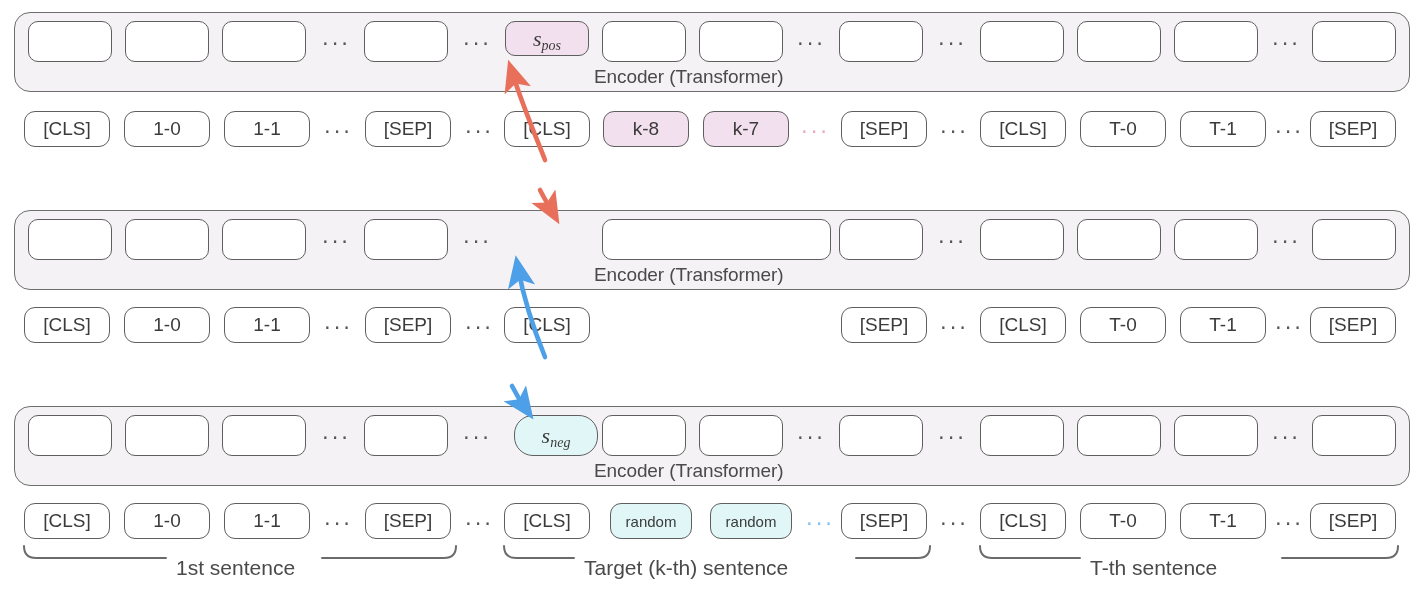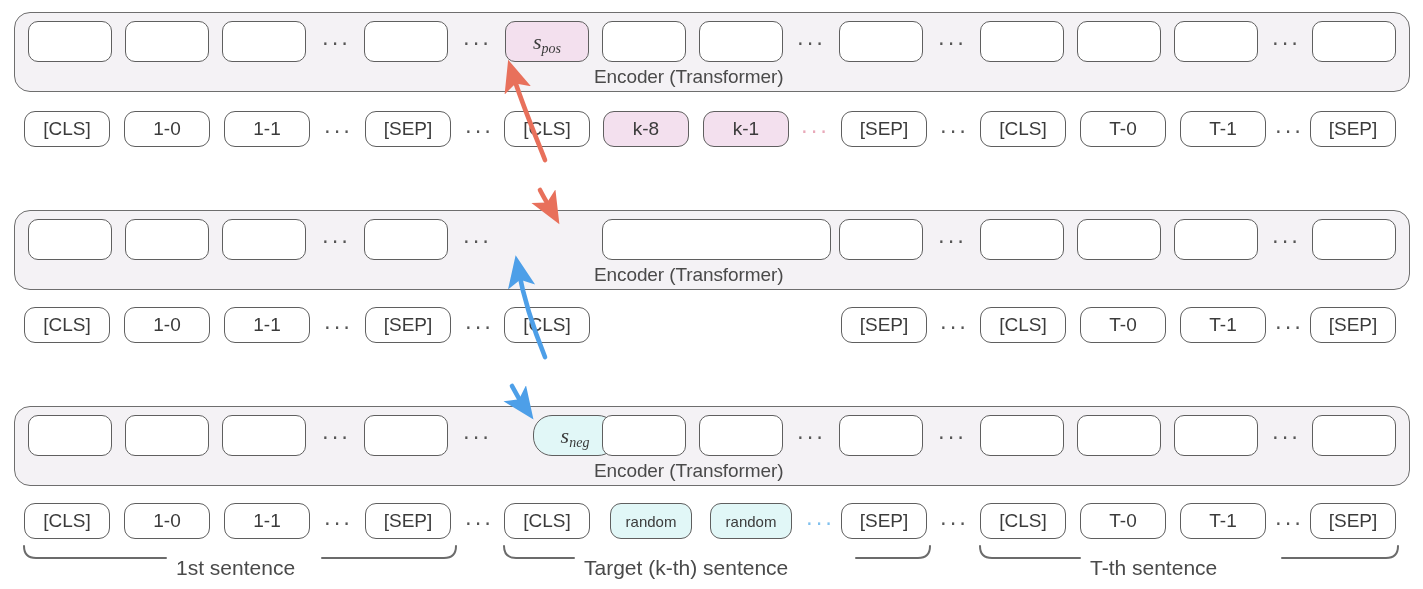--- a/index.html
+++ b/index.html
@@ -105,21 +105,21 @@
 
   <div class="encoder" style="left:14px;top:12px;width:1396px;height:80px;"></div>
   <div class="encoder-label" style="left:594px;top:66px;">Encoder (Transformer)</div>
 
   <div class="box hbox" style="left:28px;top:21px;width:84px;height:41px;"></div>
   <div class="box hbox" style="left:125px;top:21px;width:84px;height:41px;"></div>
   <div class="box hbox" style="left:222px;top:21px;width:84px;height:41px;"></div>
   <div class="dots" style="left:316px;top:31px;width:40px;height:22px;">···</div>
   <div class="box hbox" style="left:364px;top:21px;width:84px;height:41px;"></div>
   <div class="dots" style="left:457px;top:31px;width:40px;height:22px;">···</div>
-  <div class="box hbox fill-pink" style="left:505px;top:21px;width:84px;height:41px;text-align:center;">
+  <div class="box hbox fill-pink" style="left:505px;top:21px;width:84px;height:35px;text-align:center;">
     <span class="sym">s<sub>pos</sub></span>
   </div>
   <div class="box hbox" style="left:602px;top:21px;width:84px;height:41px;"></div>
   <div class="box hbox" style="left:699px;top:21px;width:84px;height:41px;"></div>
   <div class="dots" style="left:791px;top:31px;width:40px;height:22px;">···</div>
   <div class="box hbox" style="left:839px;top:21px;width:84px;height:41px;"></div>
   <div class="dots" style="left:932px;top:31px;width:40px;height:22px;">···</div>
   <div class="box hbox" style="left:980px;top:21px;width:84px;height:41px;"></div>
   <div class="box hbox" style="left:1077px;top:21px;width:84px;height:41px;"></div>
   <div class="box hbox" style="left:1174px;top:21px;width:84px;height:41px;"></div>
@@ -127,21 +127,21 @@
   <div class="box hbox" style="left:1312px;top:21px;width:84px;height:41px;"></div>
 
   <div class="box" style="left:24px;top:111px;width:86px;height:36px;">[CLS]</div>
   <div class="box" style="left:124px;top:111px;width:86px;height:36px;">1-0</div>
   <div class="box" style="left:224px;top:111px;width:86px;height:36px;">1-1</div>
   <div class="dots" style="left:318px;top:119px;width:40px;height:22px;">···</div>
   <div class="box" style="left:365px;top:111px;width:86px;height:36px;">[SEP]</div>
   <div class="dots" style="left:459px;top:119px;width:40px;height:22px;">···</div>
   <div class="box" style="left:504px;top:111px;width:86px;height:36px;">[CLS]</div>
   <div class="box fill-pink" style="left:603px;top:111px;width:86px;height:36px;">k-8</div>
-  <div class="box fill-pink" style="left:703px;top:111px;width:86px;height:36px;">k-1</div>
+  <div class="box fill-pink" style="left:703px;top:111px;width:86px;height:36px;">k-7</div>
   <div class="dots pink" style="left:795px;top:119px;width:40px;height:22px;">···</div>
   <div class="box" style="left:841px;top:111px;width:86px;height:36px;">[SEP]</div>
   <div class="dots" style="left:934px;top:119px;width:40px;height:22px;">···</div>
   <div class="box" style="left:980px;top:111px;width:86px;height:36px;">[CLS]</div>
   <div class="box" style="left:1080px;top:111px;width:86px;height:36px;">T-0</div>
   <div class="box" style="left:1180px;top:111px;width:86px;height:36px;">T-1</div>
   <div class="dots" style="left:1271px;top:119px;width:36px;height:22px;">···</div>
   <div class="box" style="left:1310px;top:111px;width:86px;height:36px;">[SEP]</div>
 
 
@@ -181,21 +181,21 @@
 
   <div class="encoder" style="left:14px;top:406px;width:1396px;height:80px;"></div>
   <div class="encoder-label" style="left:594px;top:460px;">Encoder (Transformer)</div>
 
   <div class="box hbox" style="left:28px;top:415px;width:84px;height:41px;"></div>
   <div class="box hbox" style="left:125px;top:415px;width:84px;height:41px;"></div>
   <div class="box hbox" style="left:222px;top:415px;width:84px;height:41px;"></div>
   <div class="dots" style="left:316px;top:425px;width:40px;height:22px;">···</div>
   <div class="box hbox" style="left:364px;top:415px;width:84px;height:41px;"></div>
   <div class="dots" style="left:457px;top:425px;width:40px;height:22px;">···</div>
-  <div class="box hbox fill-cyan" style="left:533px;top:415px;width:84px;height:41px;border-radius:19px;">
+  <div class="box hbox fill-cyan" style="left:514px;top:415px;width:84px;height:41px;border-radius:19px;">
     <span class="sym">s<sub>neg</sub></span>
   </div>
   <div class="box hbox" style="left:602px;top:415px;width:84px;height:41px;"></div>
   <div class="box hbox" style="left:699px;top:415px;width:84px;height:41px;"></div>
   <div class="dots" style="left:791px;top:425px;width:40px;height:22px;">···</div>
   <div class="box hbox" style="left:839px;top:415px;width:84px;height:41px;"></div>
   <div class="dots" style="left:932px;top:425px;width:40px;height:22px;">···</div>
   <div class="box hbox" style="left:980px;top:415px;width:84px;height:41px;"></div>
   <div class="box hbox" style="left:1077px;top:415px;width:84px;height:41px;"></div>
   <div class="box hbox" style="left:1174px;top:415px;width:84px;height:41px;"></div>

